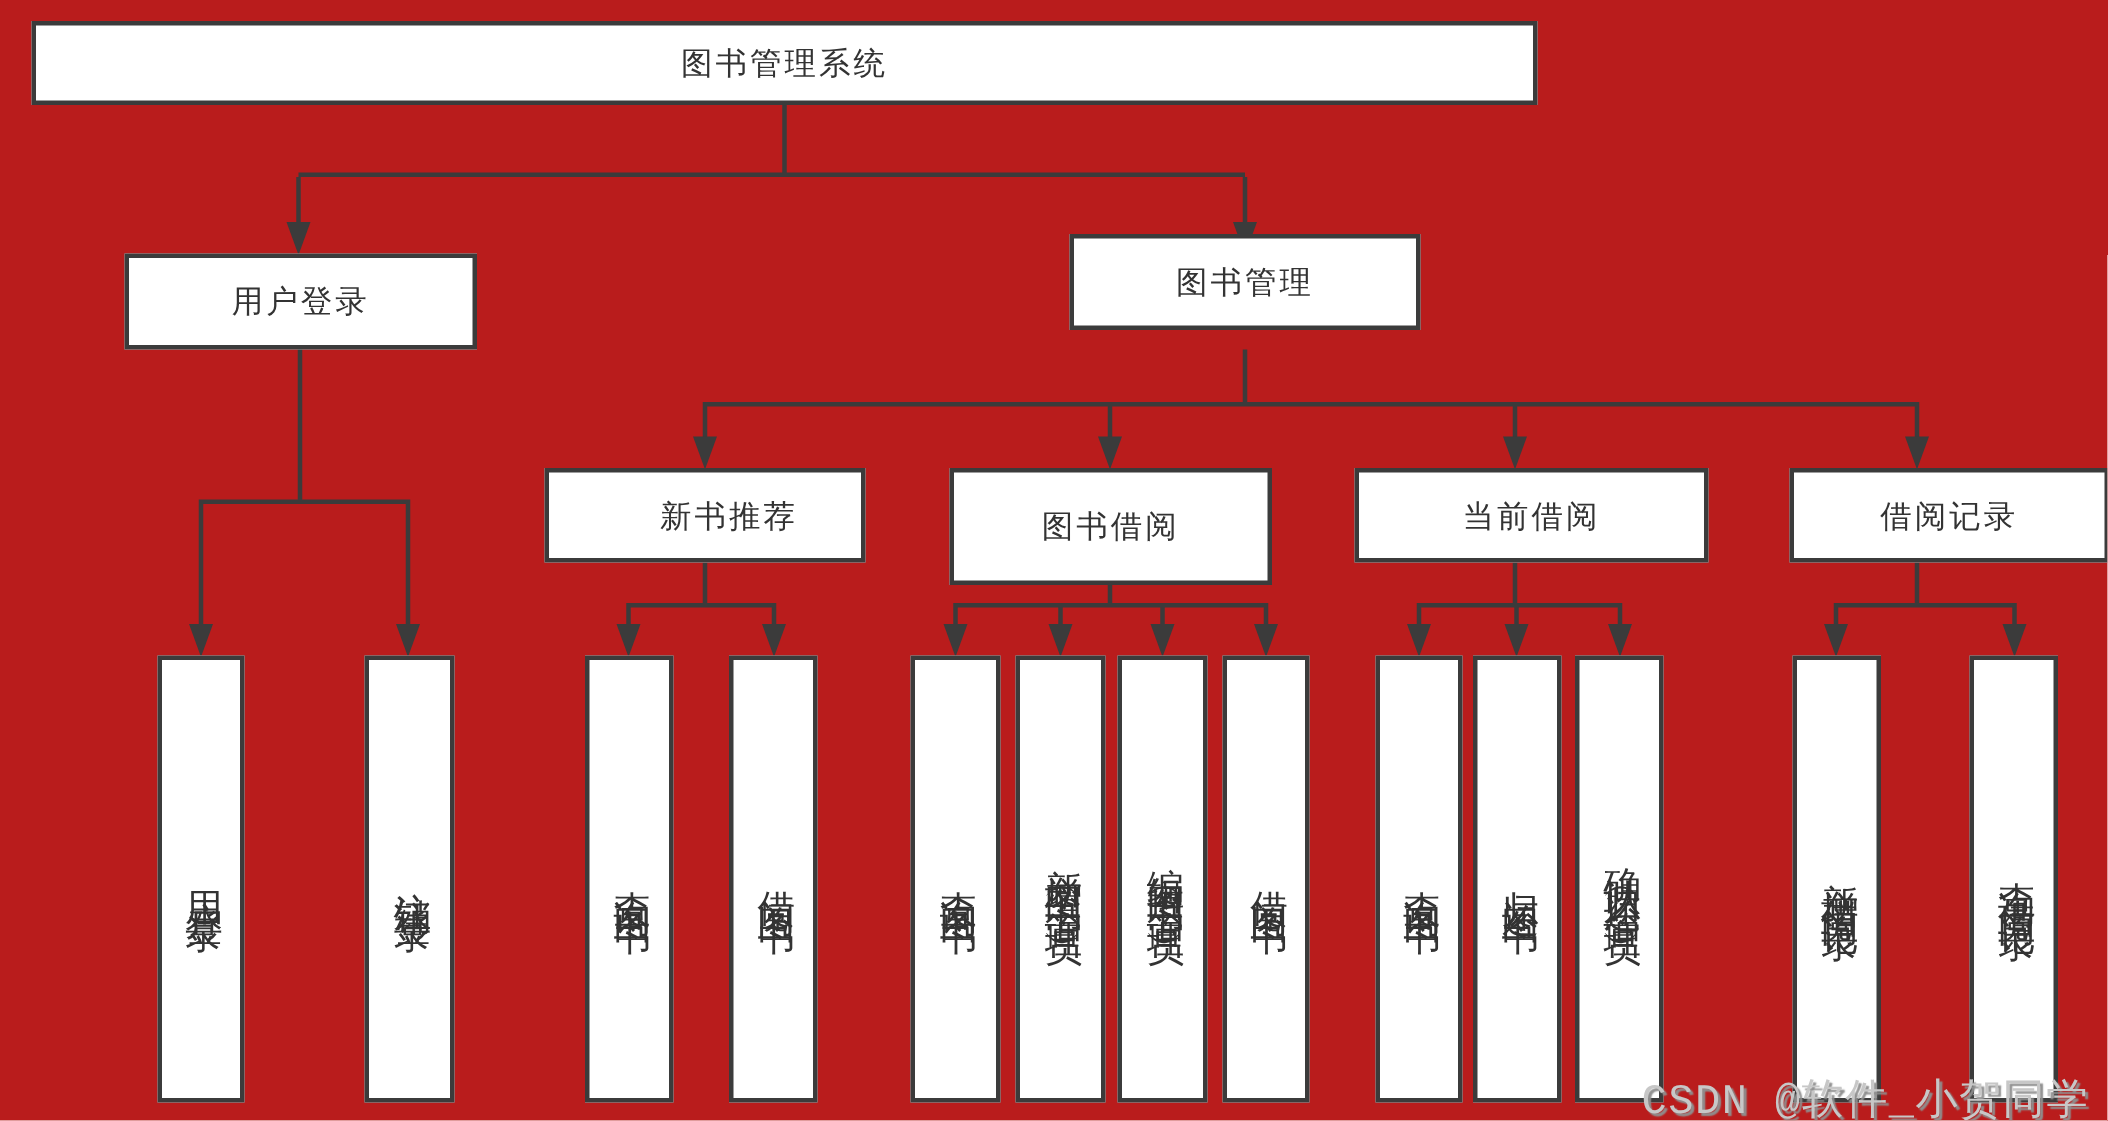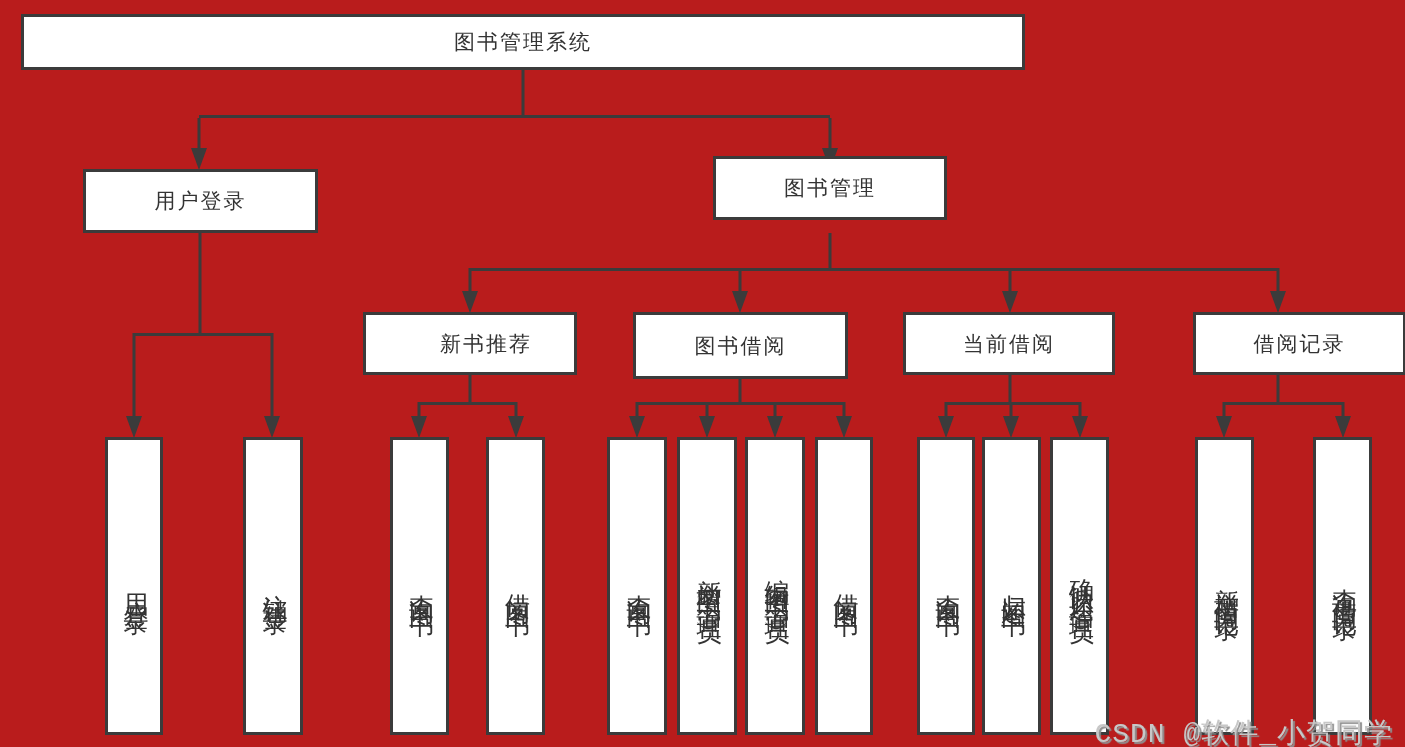--- a/index.html
+++ b/index.html
@@ -74,24 +74,24 @@
   <div class="node" style="left:83px; top:169px; width:235px; height:64px;">
     <span>用户登录</span>
   </div>
   <div class="node" style="left:713px; top:156px; width:234px; height:64px;">
     <span>图书管理</span>
   </div>
 
   <div class="node" style="left:363px; top:312px; width:214px; height:63px;padding-left:32px;">
     <span>新书推荐</span>
   </div>
-  <div class="node" style="left:633px; top:312px; width:215px; height:67px;">
+  <div class="node" style="left:633px; top:312px; width:215px; height:78px;">
     <span>图书借阅</span>
   </div>
-  <div class="node" style="left:903px; top:312px; width:212px; height:63px;">
+  <div class="node" style="left:903px; top:312px; width:236px; height:63px;">
     <span>当前借阅</span>
   </div>
   <div class="node" style="left:1172px; top:312px; width:213px; height:63px;margin-left:21px;">
     <span>借阅记录</span>
   </div>
 
   <div class="node leaf" style="left:105px; top:437px; width:58px; height:298px;">
     <span class="vtext">用户登录</span>
   </div>
   <div class="node leaf" style="left:243px; top:437px; width:60px; height:298px;">

